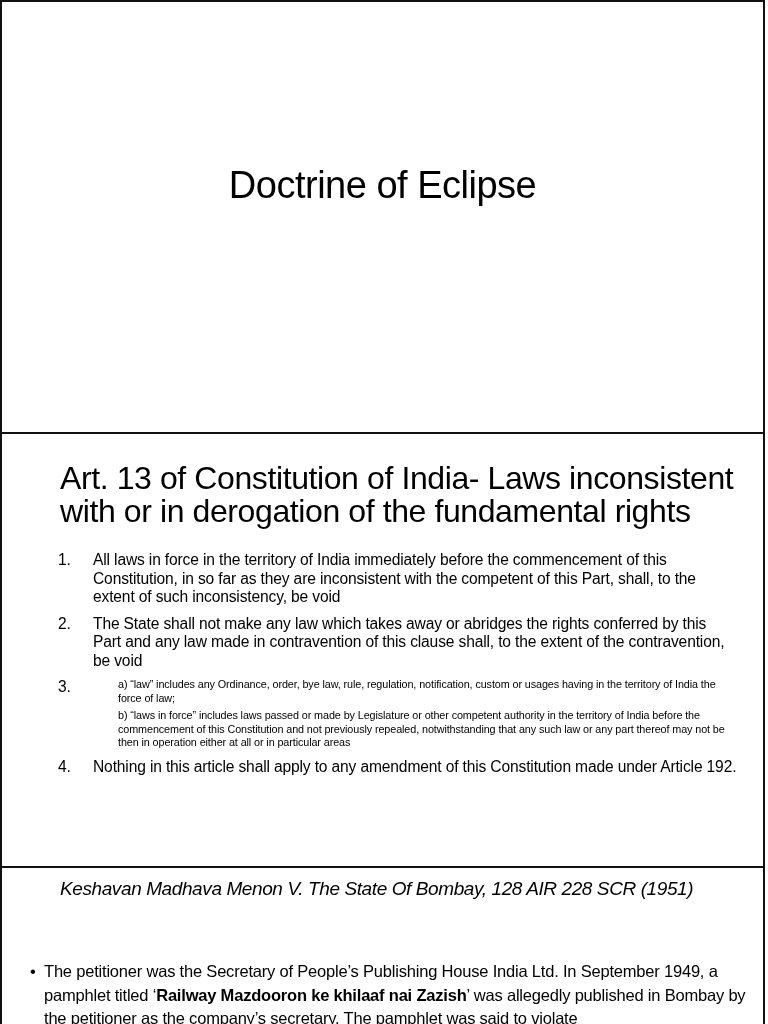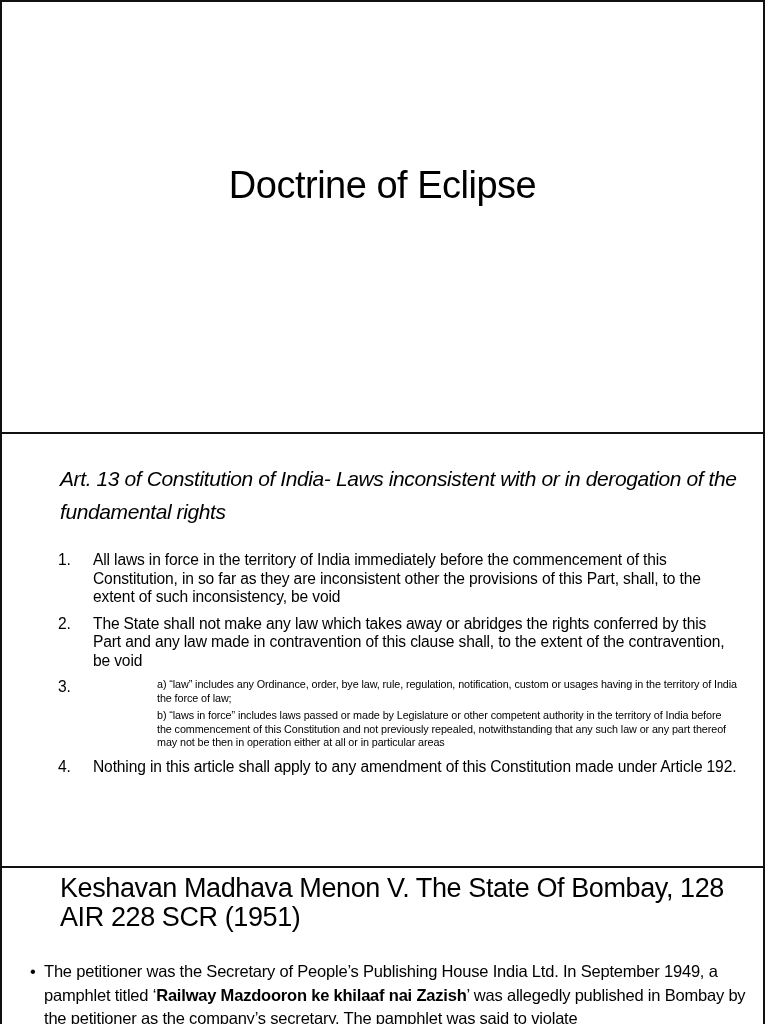--- a/index.html
+++ b/index.html
@@ -4,44 +4,44 @@
 <style>
   html, body { margin:0; padding:0; background:#ffffff; }
   body { width:768px; height:1024px; overflow:hidden; position:relative;
          font-family:"Liberation Sans", sans-serif; color:#000; }
   .slide { position:absolute; left:0; width:765px; border:2px solid #111; border-bottom:none; box-sizing:border-box; background:#fff; overflow:hidden; }
   #slide1 { top:0; height:434px; }
   #slide2 { top:432px; height:436px; }
   #slide3 { top:866px; height:160px; }
   .title-main { position:absolute; left:0; right:0; top:162px; text-align:center;
                 font-size:38px; letter-spacing:-0.5px; }
-  .s2-title { position:absolute; left:58px; top:28px; width:680px; font-size:21px; line-height:33px; letter-spacing:-0.4px;font-style:italic; }
+  .s2-title { position:absolute; left:58px; top:28px; width:680px; font-size:32px; line-height:33px; letter-spacing:-0.4px; }
   .olist { position:absolute; left:56px; top:117px; width:680px; font-size:15.6px; line-height:18.5px; letter-spacing:-0.15px; }
   .oitem { position:relative; padding-left:35px; margin-bottom:8px; }
   .oitem .num { position:absolute; left:0; top:0; }
   .subs { margin-top:3px; font-size:10.8px; line-height:13.5px; padding-left:25px; letter-spacing:-0.1px; }
-  .sub { margin-bottom:4px;margin-left:39px; }
-  .s3-title { position:absolute; left:58px; top:6px; width:680px; font-size:27px; line-height:29px; letter-spacing:-0.4px; }
+  .sub { margin-bottom:4px; }
+  .s3-title { position:absolute; left:58px; top:6px; width:680px; font-size:19px; line-height:29px; font-style:italic; letter-spacing:-0.4px; }
   .bullet { position:absolute; left:28px; top:92px; width:734px; font-size:16.5px; line-height:23.5px; letter-spacing:-0.2px; padding-left:14px; box-sizing:border-box; }
   .bullet .dot { position:absolute; left:0; top:0; }
   .bi { font-weight:bold; }
 </style>
 </head>
 <body>
 
 <div class="slide" id="slide1">
   <div class="title-main">Doctrine of Eclipse</div>
 </div>
 
 <div class="slide" id="slide2">
   <div class="s2-title">Art. 13 of Constitution of India- Laws inconsistent with or in derogation of the fundamental rights</div>
   <div class="olist">
     <div class="oitem">
       <span class="num">1.</span>
-      <div>All laws in force in the territory of India immediately before the commencement of this Constitution, in so far as they are inconsistent other the provisions of this Part, shall, to the extent of such inconsistency, be void</div>
+      <div>All laws in force in the territory of India immediately before the commencement of this Constitution, in so far as they are inconsistent with the competent of this Part, shall, to the extent of such inconsistency, be void</div>
     </div>
     <div class="oitem">
       <span class="num">2.</span>
       <div>The State shall not make any law which takes away or abridges the rights conferred by this Part and any law made in contravention of this clause shall, to the extent of the contravention, be void</div>
     </div>
     <div class="oitem">
       <span class="num">3.</span>
       <div class="subs">
         <div class="sub">a) “law” includes any Ordinance, order, bye law, rule, regulation, notification, custom or usages having in the territory of India the force of law;</div>
         <div class="sub">b) “laws in force” includes laws passed or made by Legislature or other competent authority in the territory of India before the commencement of this Constitution and not previously repealed, notwithstanding that any such law or any part thereof may not be then in operation either at all or in particular areas</div>

